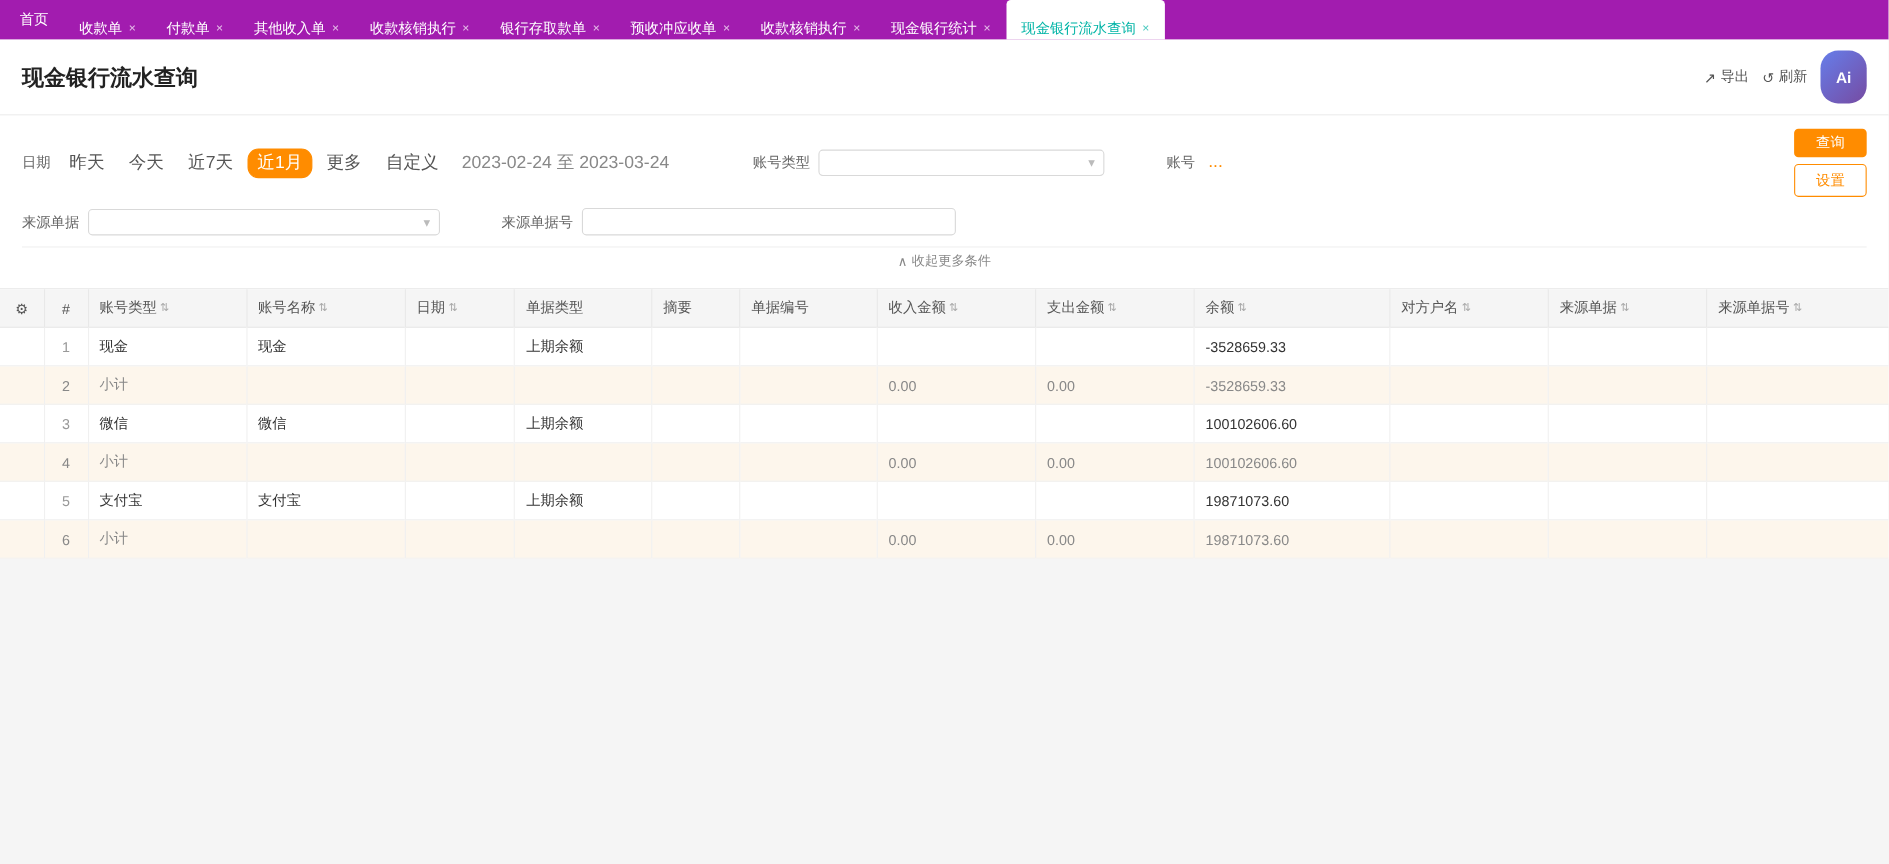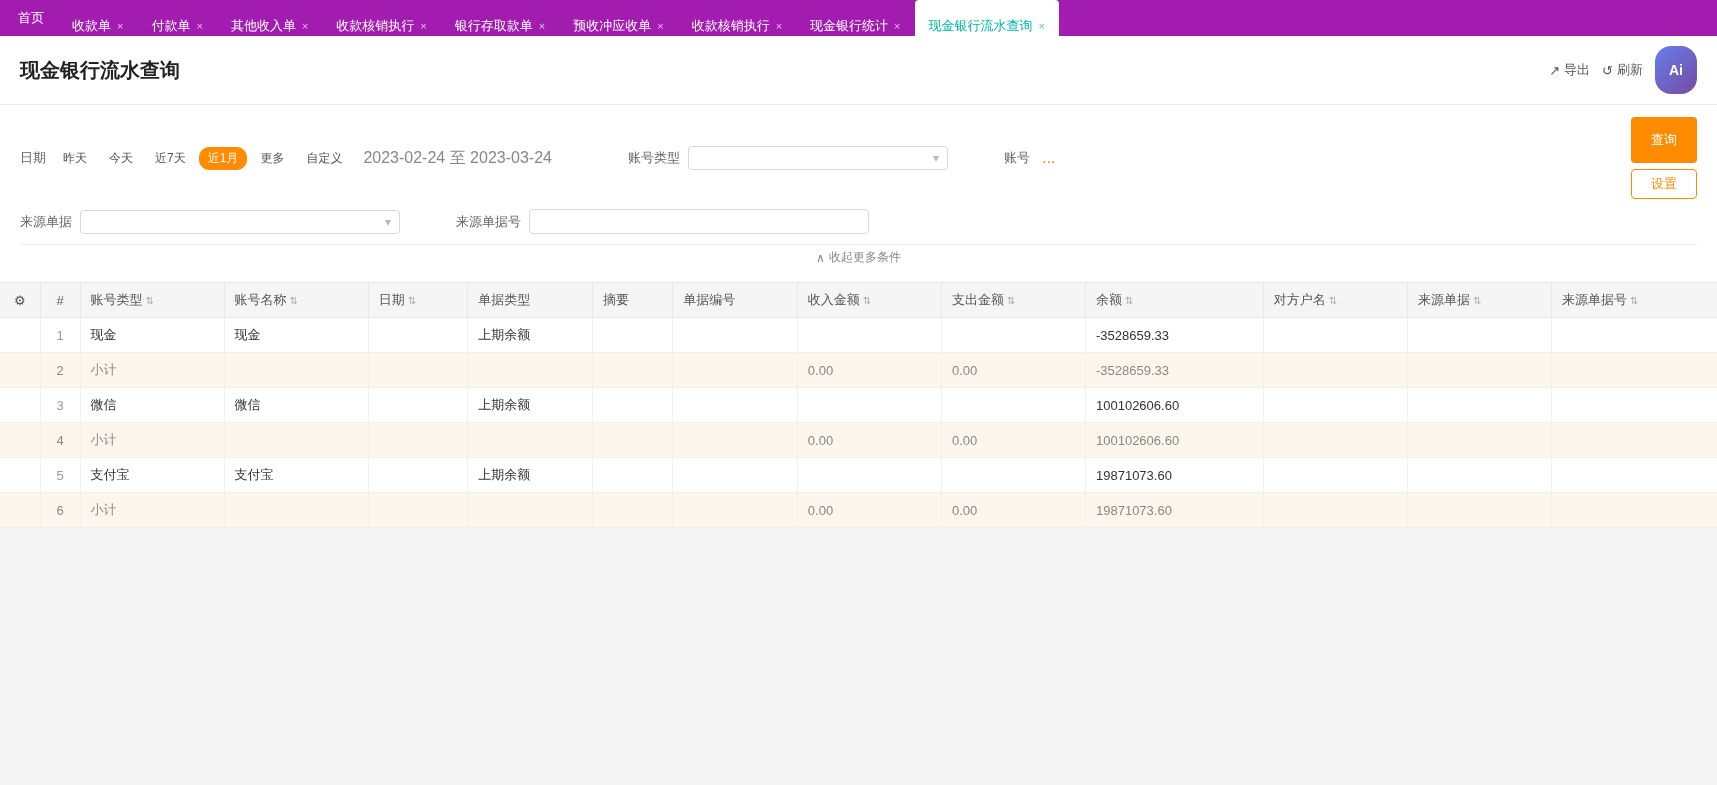--- a/index.html
+++ b/index.html
@@ -100,21 +100,21 @@
     .date-options {
       display: flex;
       align-items: center;
       gap: 4px;
     }
     .date-btn {
       padding: 2px 8px;
       border: 1px solid transparent;
       border-radius: 3px;
       cursor: pointer;
-      font-size: 12px;
+      font-size: 16px;
       background: none;
       color: #555;
     }
     .date-btn.active {
       background: #ff8c00;
       color: #fff;
       border-color: #ff8c00;
       border-radius: 10px;
     }
     .date-range {
@@ -146,21 +146,21 @@
       color: #ff8c00;
       font-size: 16px;
       cursor: pointer;
       padding: 0 4px;
     }
     .query-btn {
       background: #ff8c00;
       color: #fff;
       border: none;
       border-radius: 4px;
-      padding: 14px 20px;
+      padding: 4px 20px;
       cursor: pointer;
       font-size: 13px;
     }
     .settings-btn {
       background: #fff;
       color: #ff8c00;
       border: 1px solid #ff8c00;
       border-radius: 4px;
       padding: 5px 16px;
       cursor: pointer;

